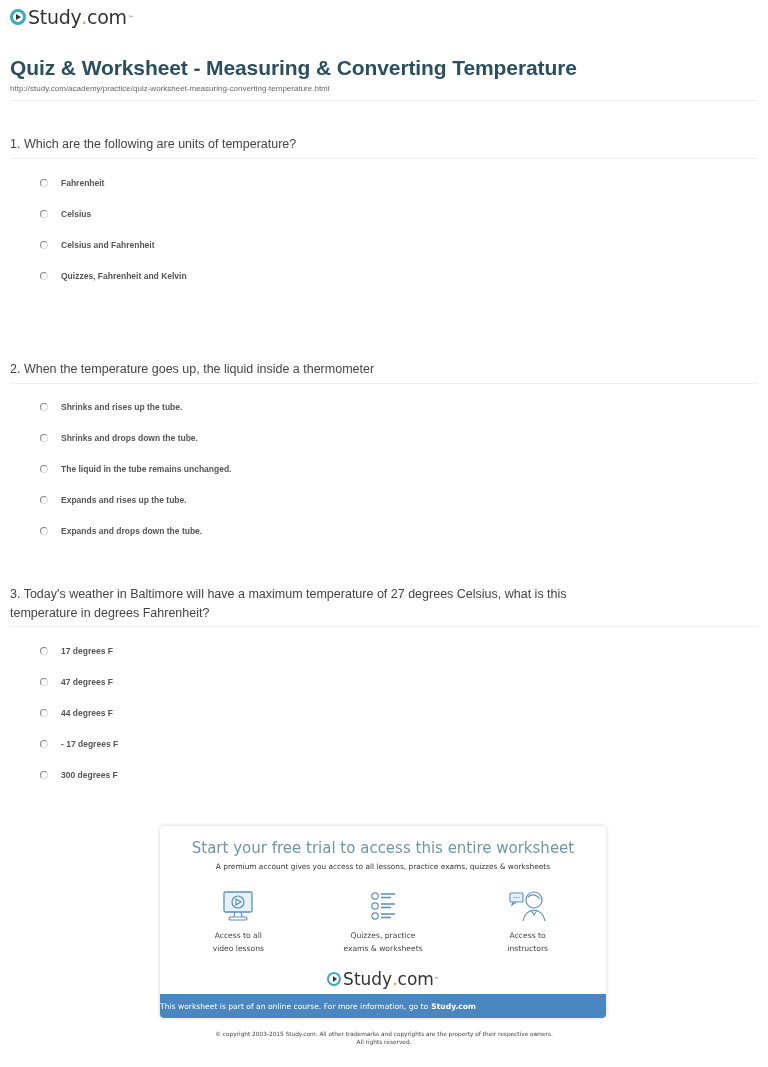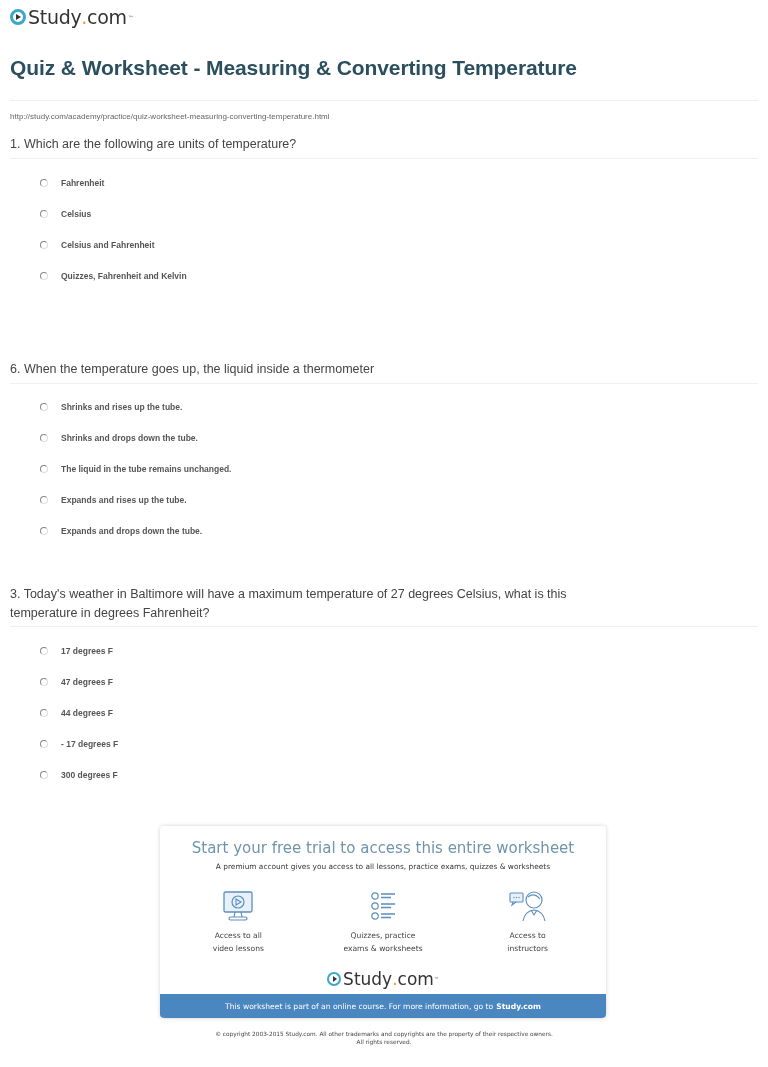--- a/index.html
+++ b/index.html
@@ -22,21 +22,21 @@
   .top-logo { left: 10px; top: 6px; font-size: 19px; letter-spacing: -0.3px; }
   .top-logo .play { width: 16px; height: 16px; margin-right: 2px; border-width: 3px; }
   .top-logo .play .tri { border-width: 3.5px 0 3.5px 5px; margin-left: 1px; }
   .top-logo .tm { font-size: 6px; vertical-align: top; margin-left: 1px; color: #555; }
 
   .title {
     position: absolute; left: 10px; top: 56px; margin: 0;
     font-size: 21px; font-weight: bold; color: #2b4f5e; letter-spacing: -0.1px;
   }
   .url {
-    position: absolute; left: 10px; top: 84px; font-size: 8px; color: #666; margin-top: 28px;
+    position: absolute; left: 10px; top: 84px; font-size: 8px; color: #666;
   }
   .hr { position: absolute; left: 10px; right: 10px; height: 1px; background: #efefef; }
 
   .question {
     position: absolute; left: 10px; width: 700px; font-size: 12.5px; color: #444; line-height: 19px;
   }
   .options { position: absolute; left: 40px; margin: 0; padding: 0; list-style: none; }
   .option {
     height: 31px; display: flex; align-items: center; font-size: 8.5px; font-weight: bold; color: #555;
   }
@@ -64,21 +64,21 @@
   .feature-label {
     margin-top: 6px; font-family: "DejaVu Sans", sans-serif; font-size: 7.6px; color: #444; line-height: 13px;
   }
   .promo-logo { left: 0; right: 0; top: 143px; justify-content: center; font-size: 17px; }
   .promo-logo .play { width: 14px; height: 14px; border-width: 2.5px; margin-right: 2px; }
   .promo-logo .play .tri { border-width: 3px 0 3px 4.5px; margin-left: 1px; }
   .promo-logo .tm { font-size: 5px; vertical-align: top; color: #555; }
   .promo-bar {
     position: absolute; left: 0; right: 0; bottom: 0; height: 24px; background: #4a86c0;
     color: #fff; font-family: "DejaVu Sans", sans-serif; font-size: 7.6px;
-    display: flex; align-items: center; justify-content: center;
+    display: flex; align-items: center; 
   }
   .promo-bar b { margin-left: 3px; }
   .copyright {
     position: absolute; left: 150px; width: 468px; top: 1030px; text-align: center;
     font-family: "DejaVu Sans", sans-serif; font-size: 5.8px; color: #444; line-height: 8px;
   }
 </style>
 </head>
 <body>
 
@@ -110,21 +110,21 @@
   <li class="option">
       <span class="radio"></span>
       <span>Celsius and Fahrenheit</span>
     </li>
   <li class="option">
       <span class="radio"></span>
       <span>Quizzes, Fahrenheit and Kelvin</span>
     </li>
 </ul>
 
-<div class="question" style="top:360px">6. When the temperature goes up, the liquid inside a thermometer</div>
+<div class="question" style="top:360px">2. When the temperature goes up, the liquid inside a thermometer</div>
 <div class="hr" style="top:383px"></div>
 <ul class="options" style="top:391px">
   <li class="option">
       <span class="radio"></span>
       <span>Shrinks and rises up the tube.</span>
     </li>
   <li class="option">
       <span class="radio"></span>
       <span>Shrinks and drops down the tube.</span>
     </li>

